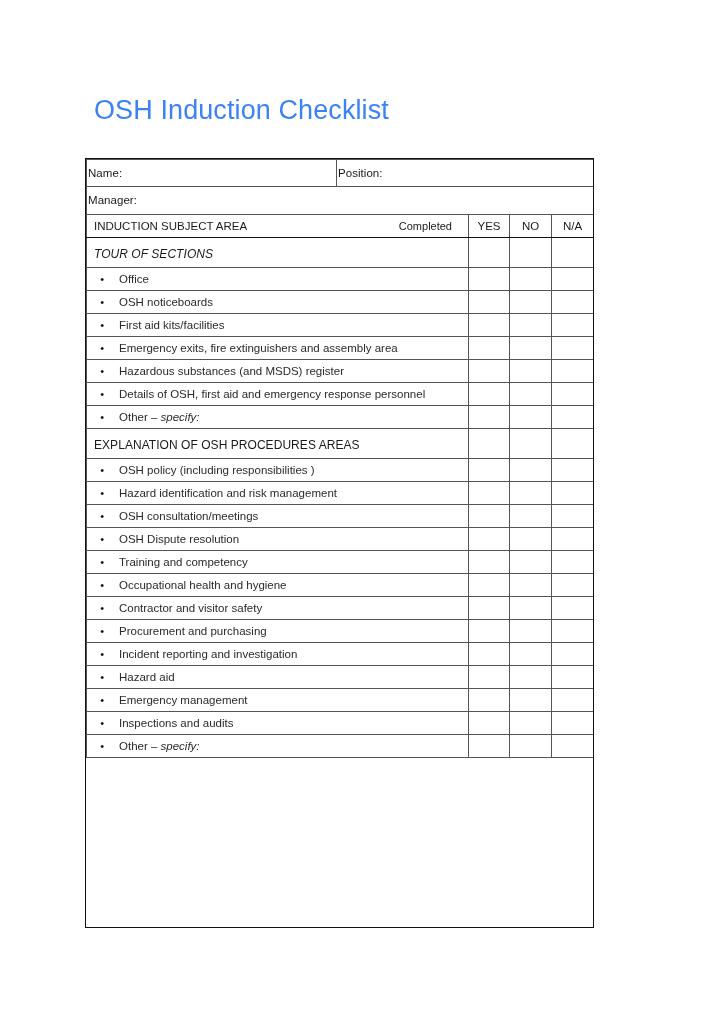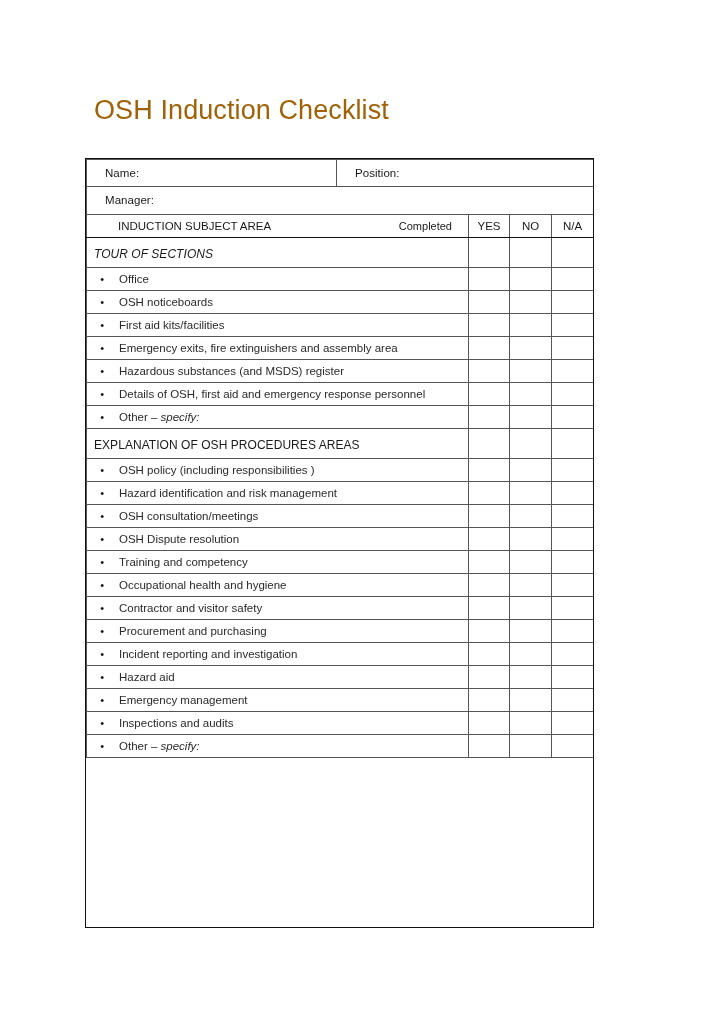--- a/index.html
+++ b/index.html
@@ -25,21 +25,21 @@
   }
 
   
   .doc-title {
     position: absolute;
     left: 94px;
     top: 95px;
     font-size: 27px;
     font-weight: 400;
     letter-spacing: 0.1px;
-    color: #a16207;
+    color: #3b82f6;
     white-space: nowrap;
   }
 
   
   .checklist-table {
     position: absolute;
     left: 86px;
     top: 159px;
     width: 507px;
     border-collapse: collapse;
@@ -64,41 +64,40 @@
     width: 509px;
     height: 770px;
     border: 1.6px solid #111;
     pointer-events: none;
     box-sizing: border-box;
   }
 
   
   .cell-pad {
     display: block;
-    padding: 6px 7px 6px 18px;
+    padding: 6px 7px 6px 1px;
     line-height: 1.25;
   }
   .label-cell {
     font-size: 11.5px;
     letter-spacing: 0.05px;
   }
 
   
   .hdr-row td {
     border-top: 1.8px solid #111;
     border-bottom: 1.8px solid #111;
     height: 22px;
   }
   .hdr-subject {
     display: flex;
     align-items: center;
     justify-content: space-between;
     padding: 3px 8px 3px 7px;
     font-size: 11.5px;
-    margin-left: 24px;
   }
   .hdr-completed {
     padding-right: 8px;
     font-size: 11px;
   }
   .hdr-check {
     text-align: center;
     font-size: 11.5px;
     padding: 3px 0;
     margin-left: 20px;

